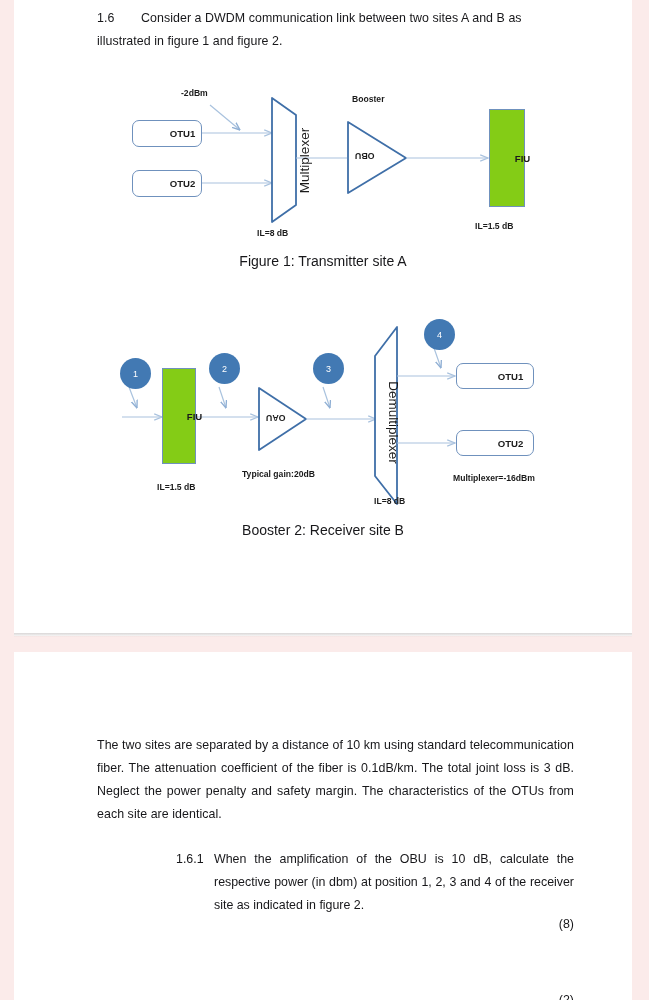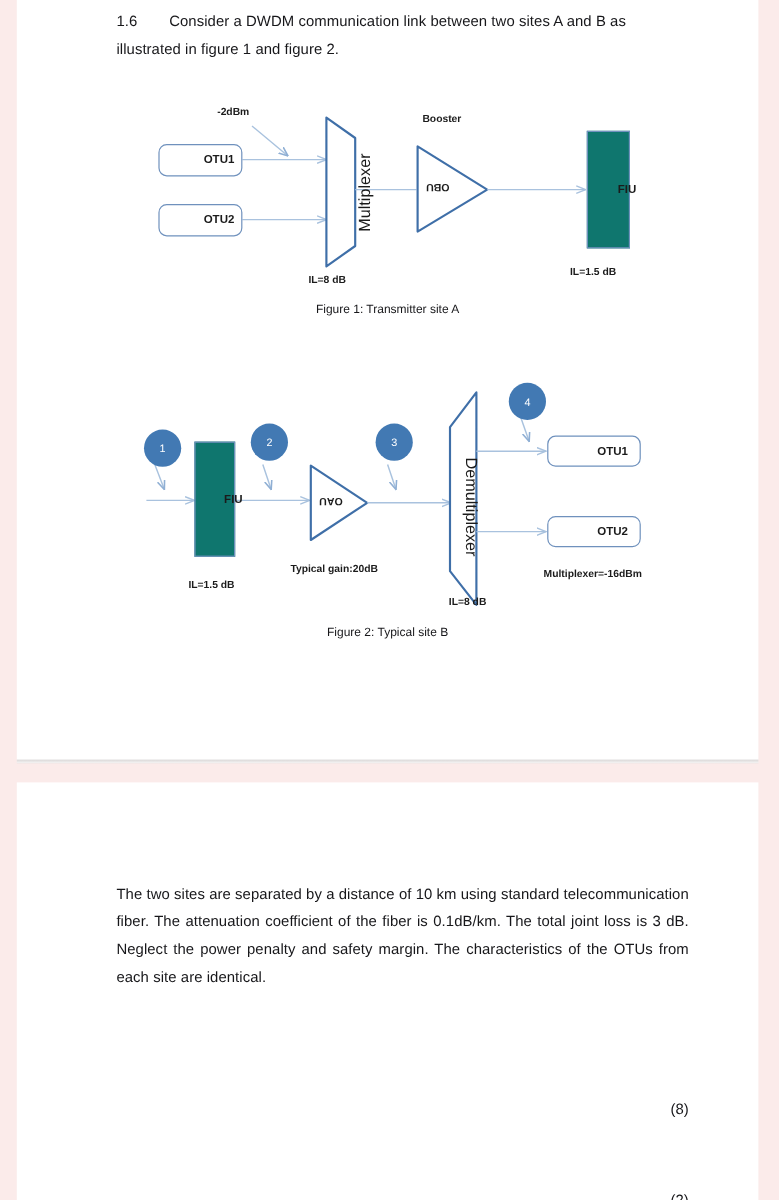--- a/index.html
+++ b/index.html
@@ -53,21 +53,21 @@
 
   
   .figure {
     position: absolute;
     left: 0;
     top: 0;
     width: 618px;
   }
   .fig-caption {
     position: absolute;
-    font-size: 10px;
+    font-size: 14px;
     color: #17171a;
     text-align: center;
     white-space: nowrap;
   }
 
   
   .node {
     position: absolute;
     box-sizing: border-box;
     display: flex;
@@ -78,21 +78,21 @@
     color: #1b1b1b;
     padding-left: 31px;
   }
   .otu-box {
     border: 1.4px solid #6f91bd;
     border-radius: 7px;
     background: #ffffff;
   }
   .fiu-box {
     border: 1.4px solid #6f91bd;
-    background: #0f766e;
+    background: #84cc16;
   }
   .circle-marker {
     position: absolute;
     border-radius: 50%;
     background: #4279b3;
     display: flex;
     align-items: center;
     justify-content: center;
     color: #ffffff;
     font-size: 9px;
@@ -289,28 +289,32 @@
 
       <div class="node otu-box" style="left:442px; top:63px; width:78px; height:26px;">
         <span>OTU1</span>
       </div>
       <div class="node otu-box" style="left:442px; top:130px; width:78px; height:26px;">
         <span>OTU2</span>
       </div>
 
       <div class="lbl-reg" style="left:439px; top:173px;">Multiplexer=-16dBm</div>
 
-      <div class="fig-caption" style="left:0; top:222px; width:618px;">Figure 2: Typical site B</div>
+      <div class="fig-caption" style="left:0; top:222px; width:618px;">Booster 2: Receiver site B</div>
     </div>
   </div>
 
   <div class="sheet-shadow-bottom"></div>
 
   <div class="sheet" id="page-2">
 
     <div class="body-text" id="para2">The two sites are separated by a distance of 10 km using standard telecommunication fiber. The attenuation coefficient of the fiber is 0.1dB/km. The total joint loss is 3 dB. Neglect the power penalty and safety margin. The characteristics of the OTUs from each site are identical.</div>
 
+    <div class="qitem" style="top:196px;">
+      <span class="qnum">1.6.1</span>
+      <div class="qbody">When the amplification of the OBU is 10 dB, calculate the respective power (in dbm) at position 1, 2, 3 and 4 of the receiver site as indicated in figure 2.</div>
+    </div>
     <div class="marks" style="left:460px; top:265px; width:100px;">(8)</div>
 
     <div class="marks-clipped" style="left:460px; top:341px; width:100px; text-align:right;">(2)</div>
   </div>
 
 </div>
 
 </body></html>

